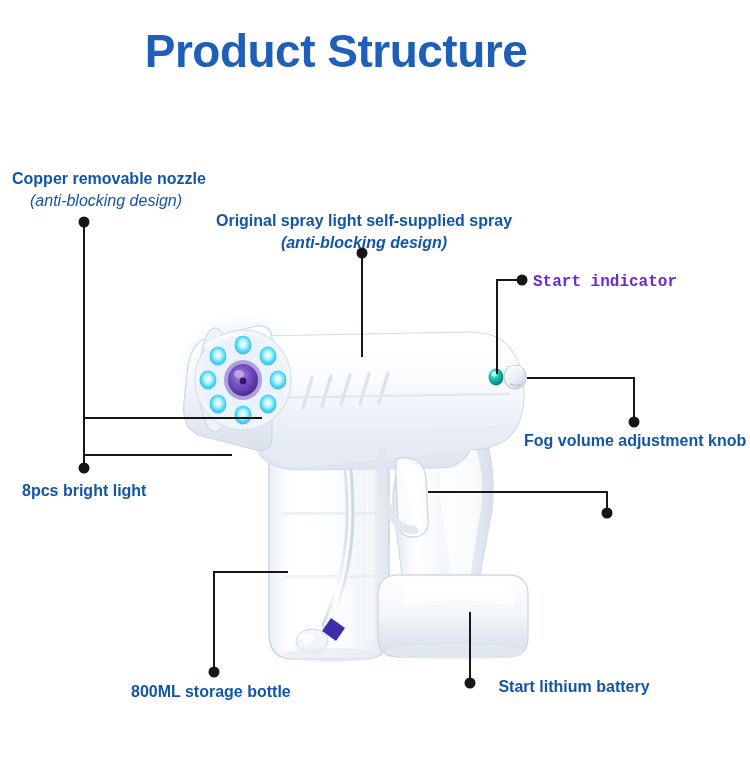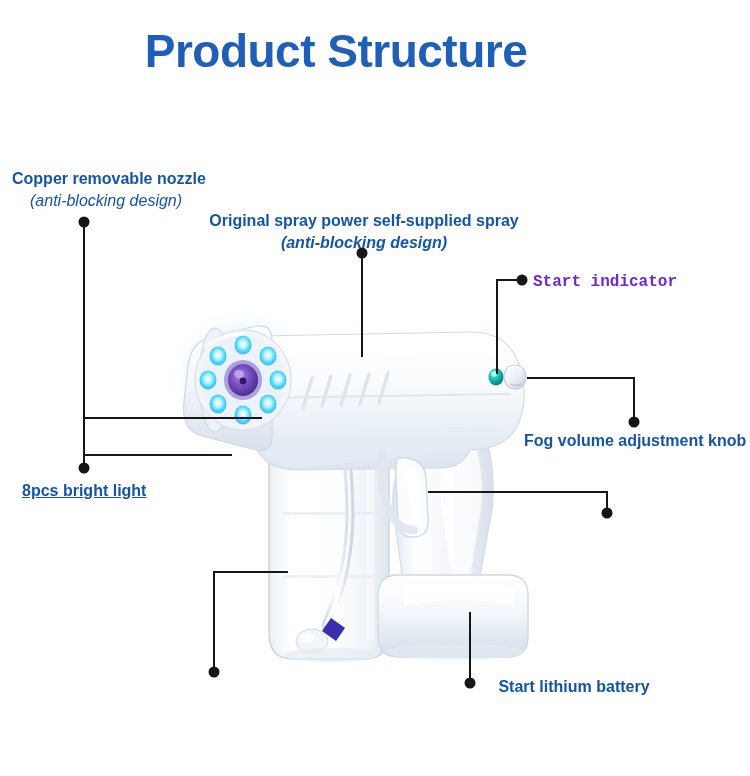--- a/index.html
+++ b/index.html
@@ -281,35 +281,38 @@
     <path d="M470 612 L470 681"></path>
     <circle cx="470" cy="683" r="5.5"></circle>
   </svg>
 
   <div class="label reg-sub" style="left:12px; top:168px;">
     <span>Copper removable nozzle</span>
     <span class="sub" style="padding-left:18px;">(anti-blocking design)</span>
   </div>
 
   <div class="label ctr" style="left:204px; top:210px; width:320px;">
-    <span>Original spray power self-supplied spray</span>
+    <span>Original spray light self-supplied spray</span>
     <span class="sub">(anti-blocking design)</span>
   </div>
 
   <div class="label bright" style="left:533px; top:271px;">
     <span>Start indicator</span>
   </div>
 
   <div class="label" style="left:524px; top:430px;">
     <span>Fog volume adjustment knob</span>
   </div>
 
 
-  <div class="label" style="left:22px; top:480px;text-decoration:underline;">
+  <div class="label" style="left:22px; top:480px;">
     <span>8pcs bright light</span>
   </div>
 
+  <div class="label" style="left:131px; top:681px;">
+    <span>800ML storage bottle</span>
+  </div>
 
   <div class="label ctr" style="left:484px; top:676px; width:180px;">
     <span>Start lithium battery</span>
   </div>
 
 </div>
 
 </body></html>

